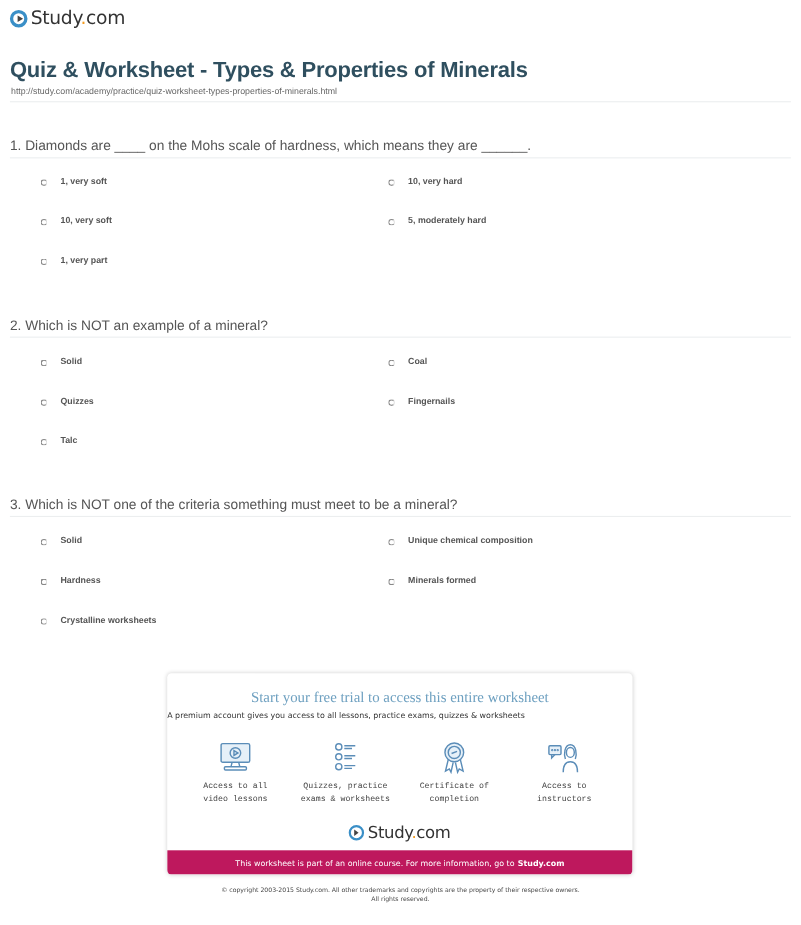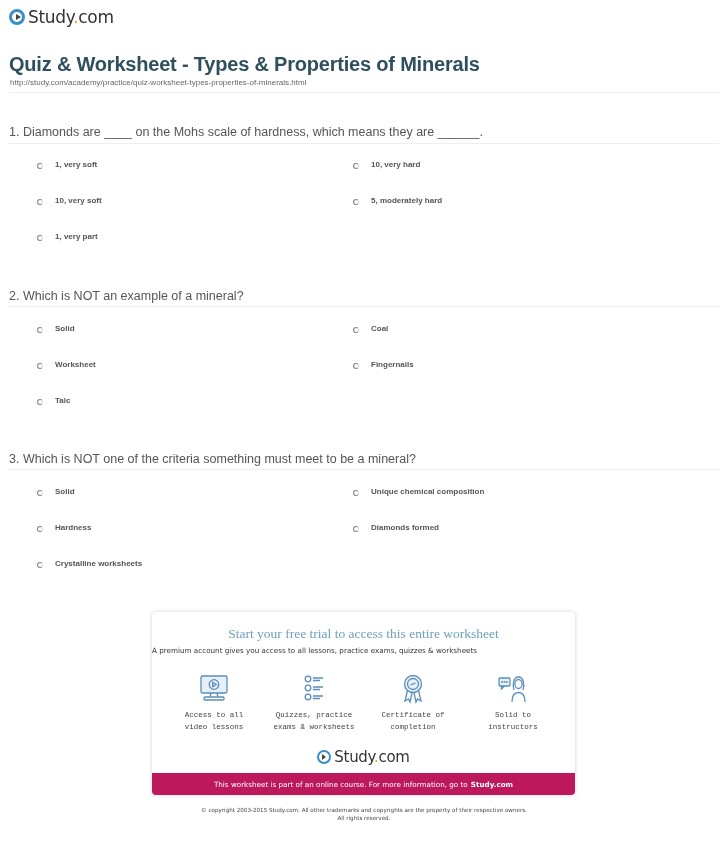--- a/index.html
+++ b/index.html
@@ -75,21 +75,21 @@
 <div class="opt" style="left:37px;top:324px">
     <span class="radio"></span>
     <span>Solid</span>
   </div>
 <div class="opt" style="left:353px;top:324px">
     <span class="radio"></span>
     <span>Coal</span>
   </div>
 <div class="opt" style="left:37px;top:360px">
     <span class="radio"></span>
-    <span>Worksheet</span>
+    <span>Quizzes</span>
   </div>
 <div class="opt" style="left:353px;top:360px">
     <span class="radio"></span>
     <span>Fingernails</span>
   </div>
 <div class="opt" style="left:37px;top:396px">
     <span class="radio"></span>
     <span>Talc</span>
   </div>
 
@@ -102,21 +102,21 @@
 <div class="opt" style="left:353px;top:487px">
     <span class="radio"></span>
     <span>Unique chemical composition</span>
   </div>
 <div class="opt" style="left:37px;top:523px">
     <span class="radio"></span>
     <span>Hardness</span>
   </div>
 <div class="opt" style="left:353px;top:523px">
     <span class="radio"></span>
-    <span>Diamonds formed</span>
+    <span>Minerals formed</span>
   </div>
 <div class="opt" style="left:37px;top:559px">
     <span class="radio"></span>
     <span>Crystalline worksheets</span>
   </div>
 
 <div class="promo">
   <div class="promo-title">Start your free trial to access this entire worksheet</div>
   <div class="promo-sub">A premium account gives you access to all lessons, practice exams, quizzes &amp; worksheets</div>
 
@@ -168,21 +168,21 @@
       <rect x="2" y="6" width="11" height="8" rx="1" fill="#e6f0f8"></rect>
       <path d="M4.5 14 L4.5 17 L7.5 14"></path>
       <circle cx="5" cy="10" r="0.4"></circle>
         <circle cx="7.5" cy="10" r="0.4"></circle>
         <circle cx="10" cy="10" r="0.4"></circle>
       <path d="M17 18 C15.5 14 16 5 21.5 5 C27 5 27.5 14 26 18"></path>
       <ellipse cx="21.5" cy="12" rx="3.6" ry="4.5"></ellipse>
       <path d="M15 30 C15 22 18 20.5 21.5 20.5 C25 20.5 28 22 28 30"></path>
     </svg>
     <div class="feature-label">
-        <div>Solid to</div>
+        <div>Access to</div>
         <div>instructors</div>
       </div>
   </div>
 
   <div class="promo-logo">
     <span class="logo-mark"></span>
     <span class="logo-text"><span>Study</span><span class="dot">.</span><span>com</span></span>
   </div>
 
   <div class="promo-bar">

